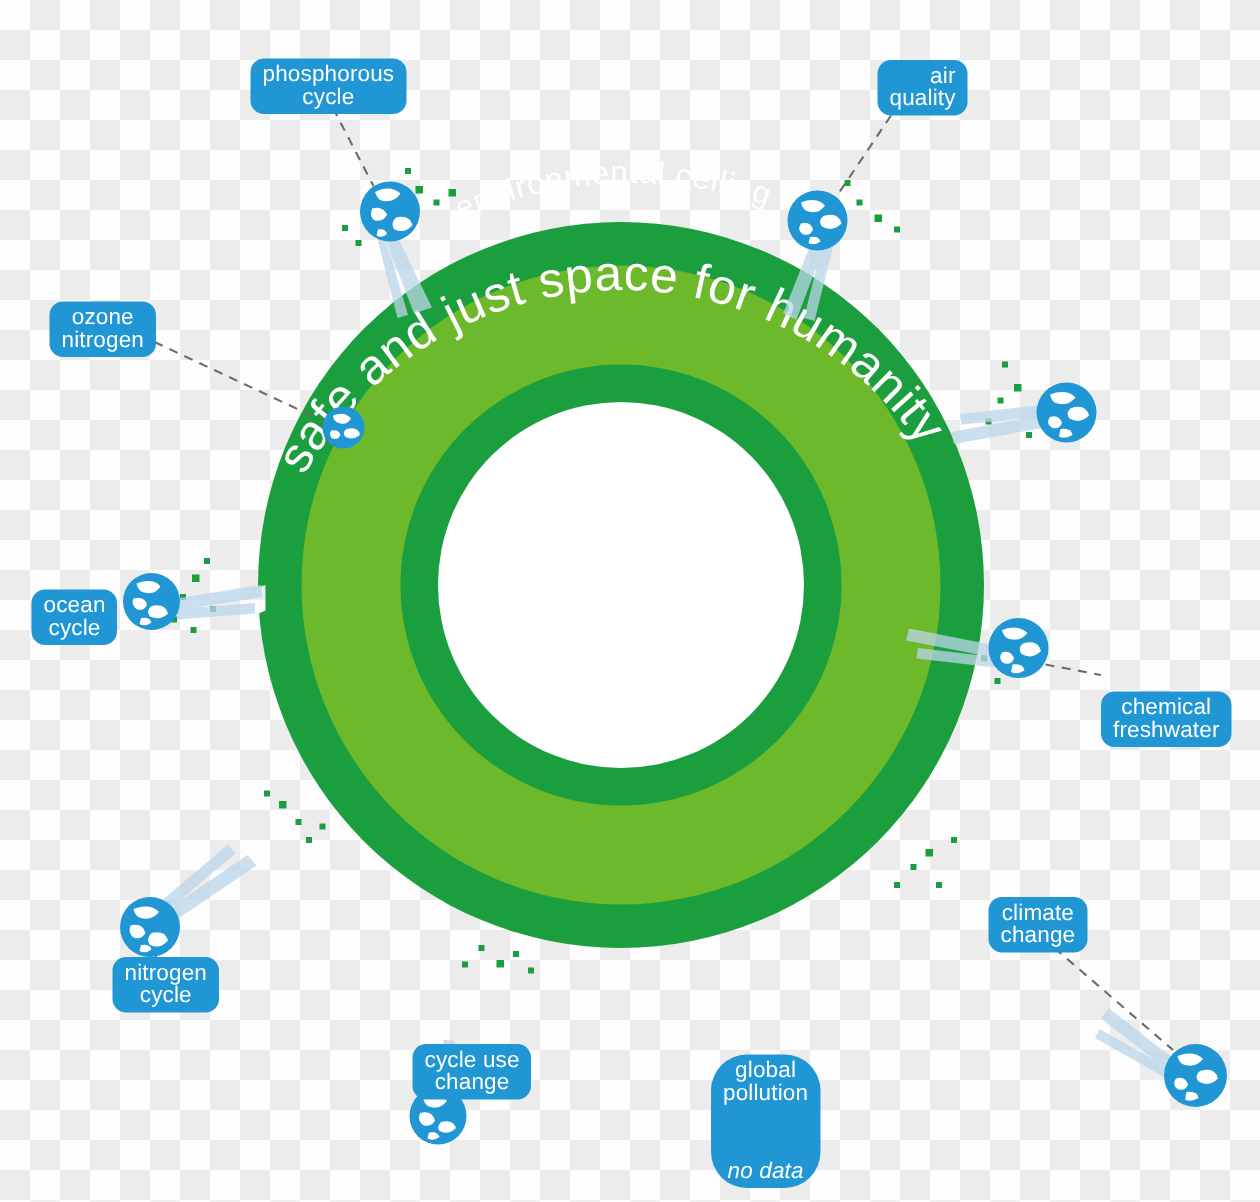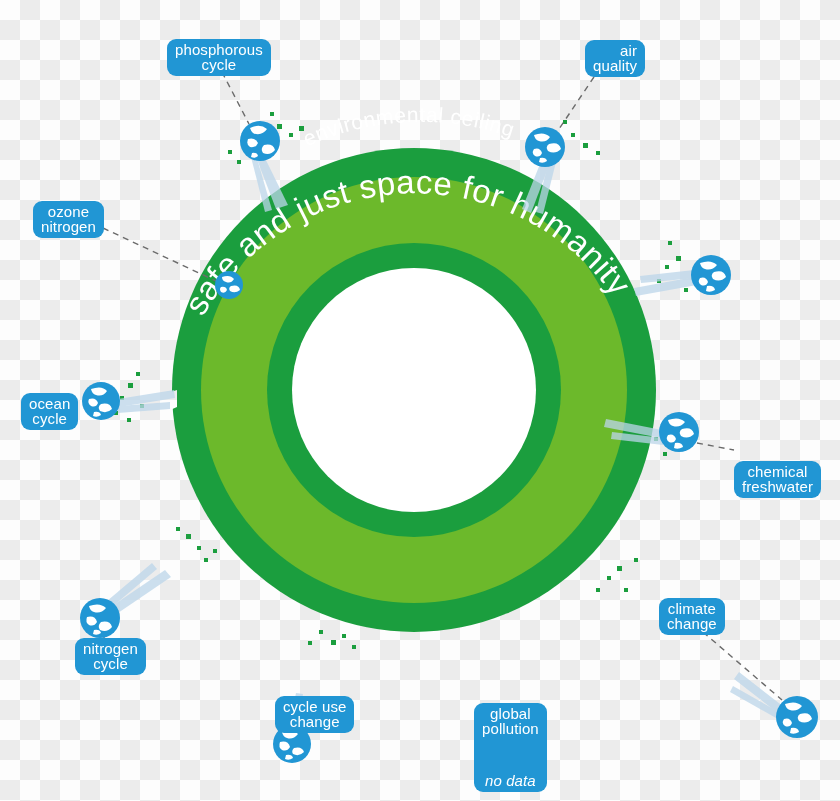--- a/index.html
+++ b/index.html
@@ -274,19 +274,19 @@
   <div class="label" style="left:75px; top:638px;">
     <span class="ln">nitrogen</span>
     <span class="ln">cycle</span>
   </div>
 
   <div class="label" style="left:275px; top:696px;">
     <span class="ln">cycle use</span>
     <span class="ln">change</span>
   </div>
 
-  <div class="label" style="left:474px; top:703px;">
+  <div class="label" style="left:474px; top:703px;border-radius:24px;">
     <span class="ln">global</span>
     <span class="ln">pollution</span>
     <span class="ln italic">no data</span>
   </div>
 
 </div>
 
 </body></html>

